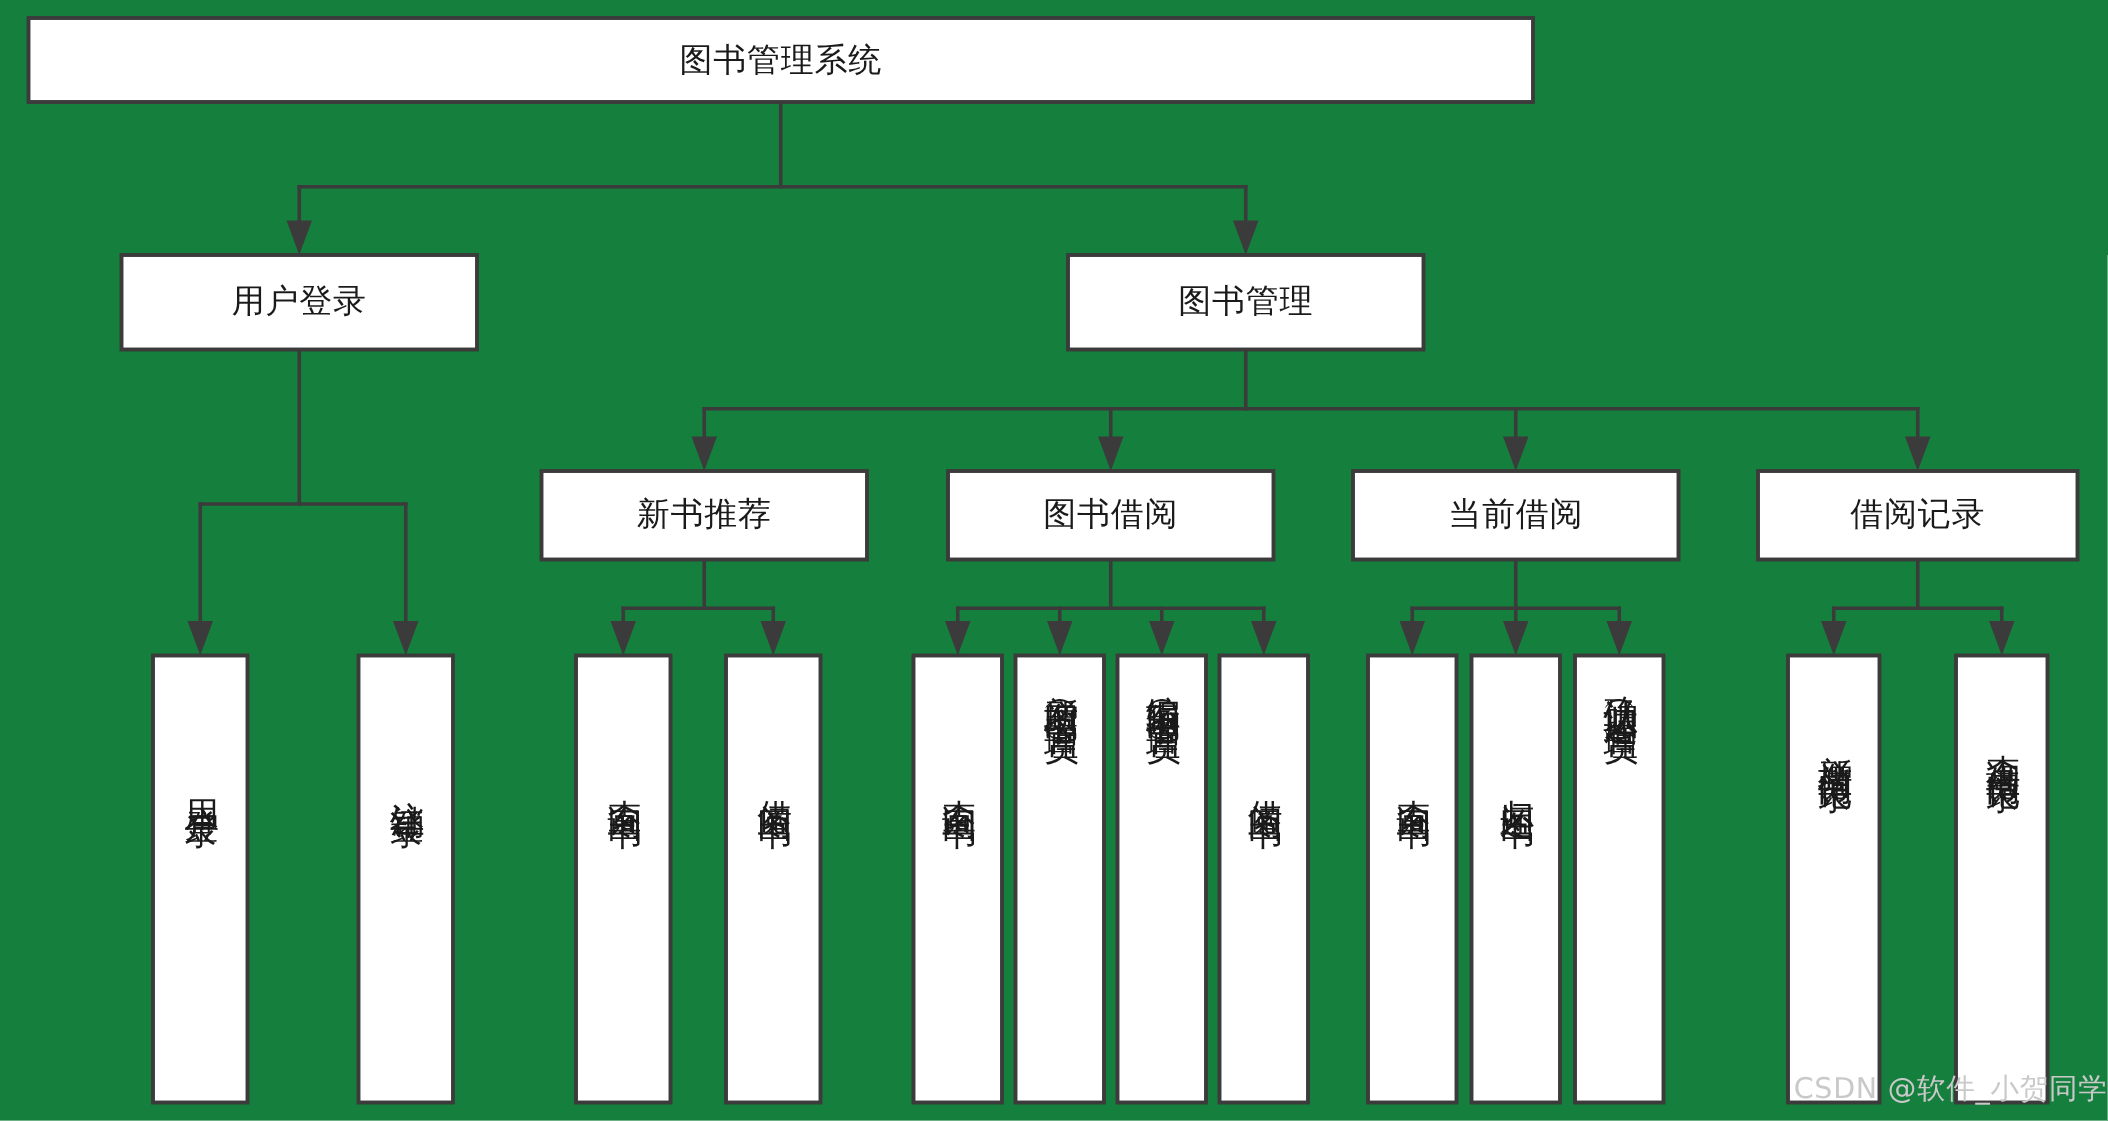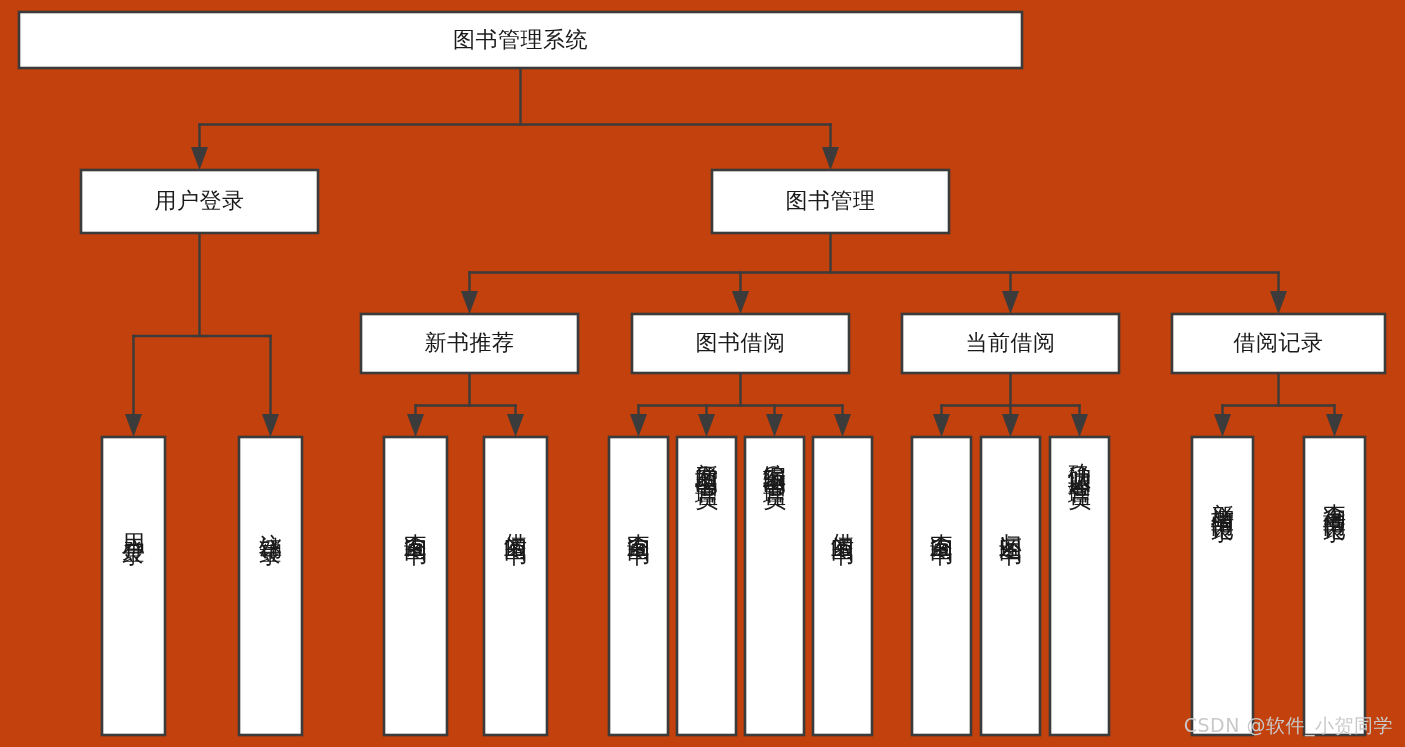--- a/index.html
+++ b/index.html
@@ -11,21 +11,21 @@
     width: 1405px;
     height: 747px;
     font-family: "DejaVu Sans", "Liberation Sans", sans-serif;
     overflow: hidden;
     position: relative;
   }
   #diagram-root {
     position: relative;
     width: 1405px;
     height: 747px;
-    background: #c2410c;
+    background: #15803d;
   }
   svg.diagram-canvas {
     position: absolute;
     left: 0;
     top: 0;
     width: 1405px;
     height: 747px;
     display: block;
   }
   .node-box {
@@ -63,21 +63,21 @@
     text-orientation: upright;
     font-family: "DejaVu Sans", "Liberation Sans", sans-serif;
     font-size: 23px;
     line-height: 1.0;
     color: #1a1a1a;
     letter-spacing: 3.5px;
     white-space: nowrap;
   }
   .watermark {
     position: absolute;
-    right: 12px;
+    right: 0;
     bottom: 8px;
     font-family: "DejaVu Sans", "Liberation Sans", sans-serif;
     font-size: 19px;
     color: #c9c9c9;
     letter-spacing: 0.5px;
     user-select: none;
     white-space: nowrap;
   }
 </style>
 </head>

